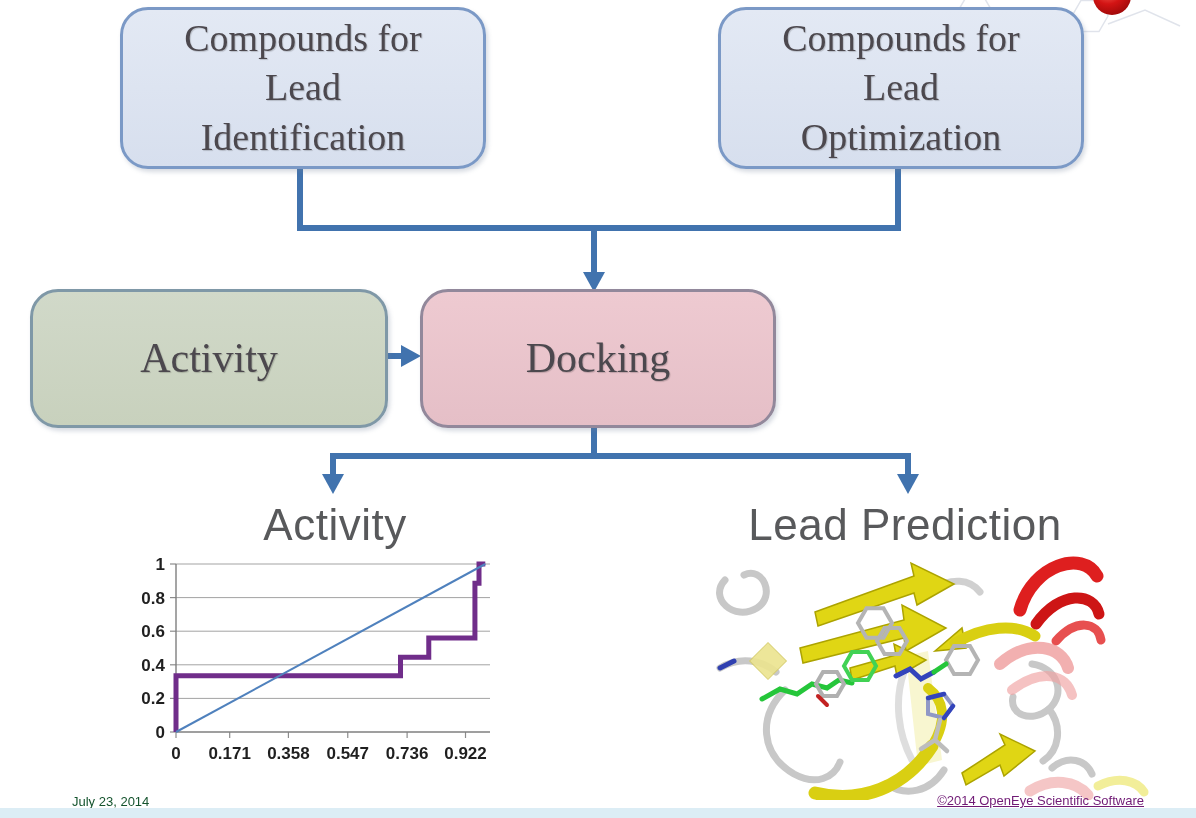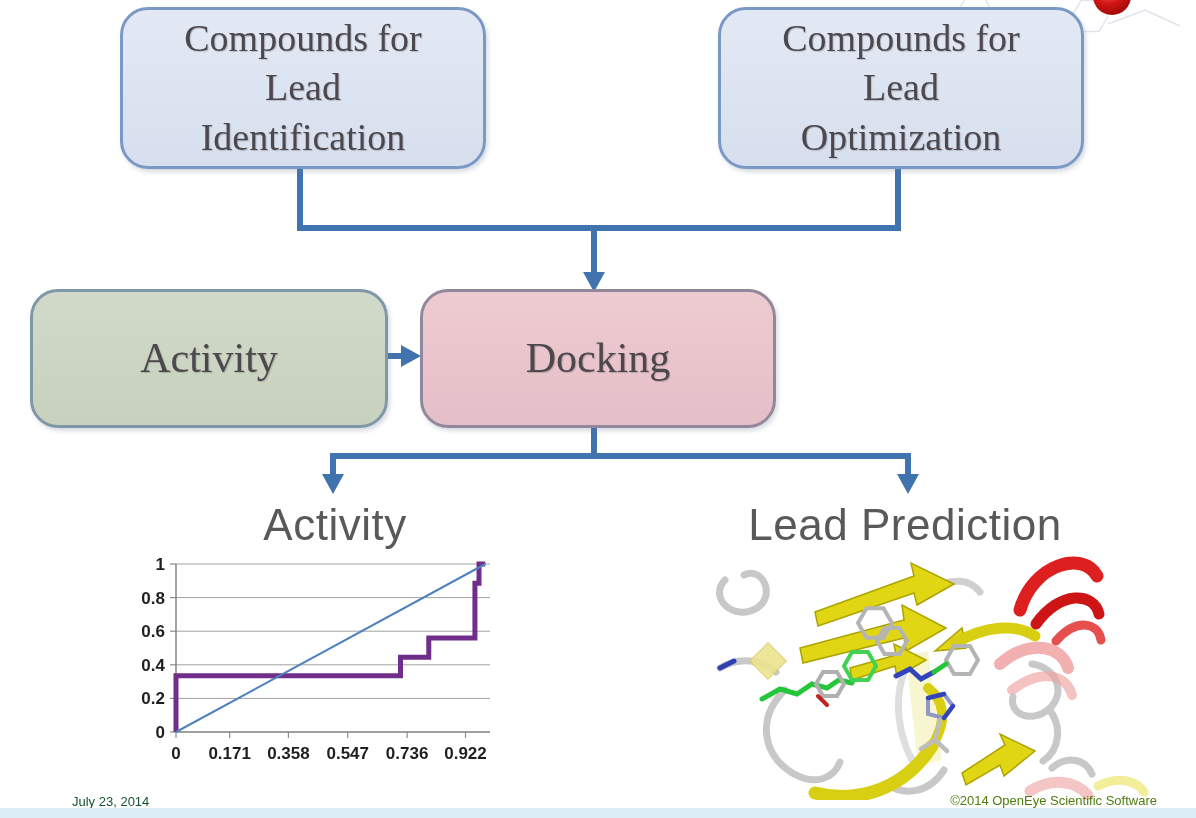--- a/index.html
+++ b/index.html
@@ -40,21 +40,21 @@
   #heading-activity{left:200px;top:500px;width:270px;}
   #heading-pose{left:708px;top:500px;width:394px;}
 
   #roc-chart{position:absolute;left:100px;top:551px;width:412px;height:230px;}
   .tick{font:600 17px "Liberation Sans",sans-serif;fill:#1f1f1f;}
 
   #protein-image{position:absolute;left:700px;top:548px;width:460px;height:252px;}
   #top-watermark{position:absolute;left:840px;top:0px;width:356px;height:64px;}
 
   .footer-date{position:absolute;left:72px;top:794px;font-size:13px;color:#14532d;}
-  .footer-copy{position:absolute;right:39px;top:793px;font-size:13px;color:#4d7c0f;}
+  .footer-copy{position:absolute;right:52px;top:793px;font-size:13px;color:#701a75;text-decoration:underline;}
   .bottom-strip{position:absolute;left:0;top:808px;width:1196px;height:10px;background:#dcedf5;}
 </style>
 </head>
 <body>
 
 <div class="slide">
 
   <svg class="connectors" viewBox="0 0 1196 818" fill="none">
     <g stroke="#4173ae" stroke-width="6">
       <path d="M300,162 L300,228 L898,228 L898,162"></path>

